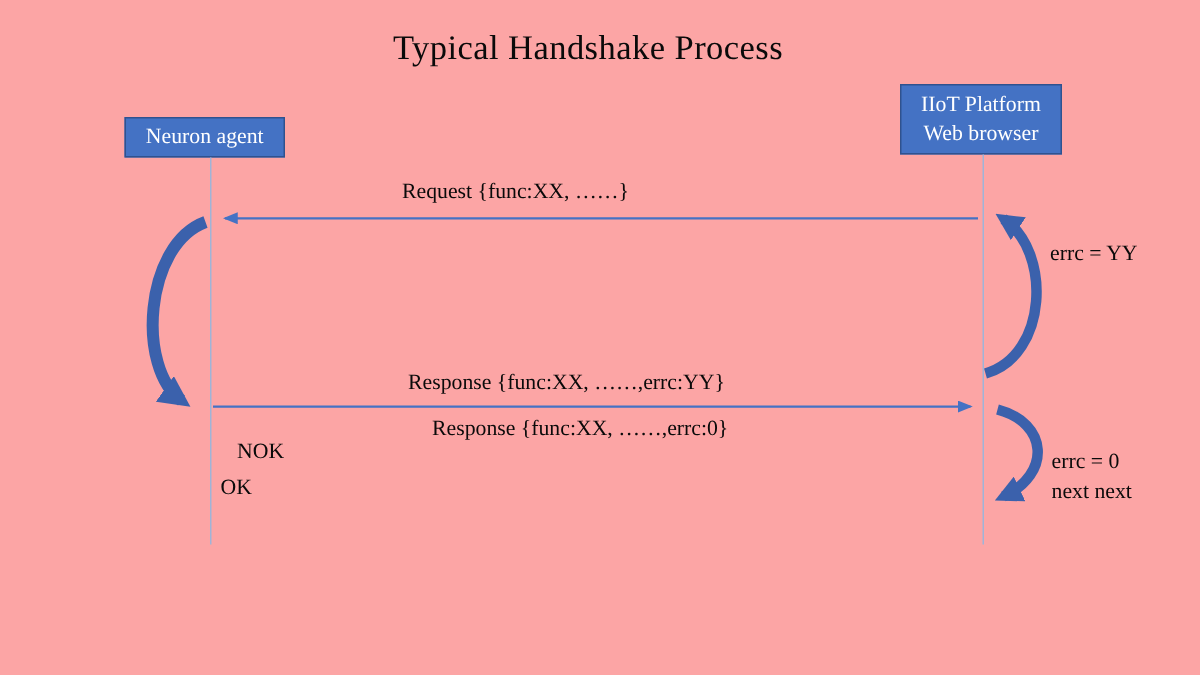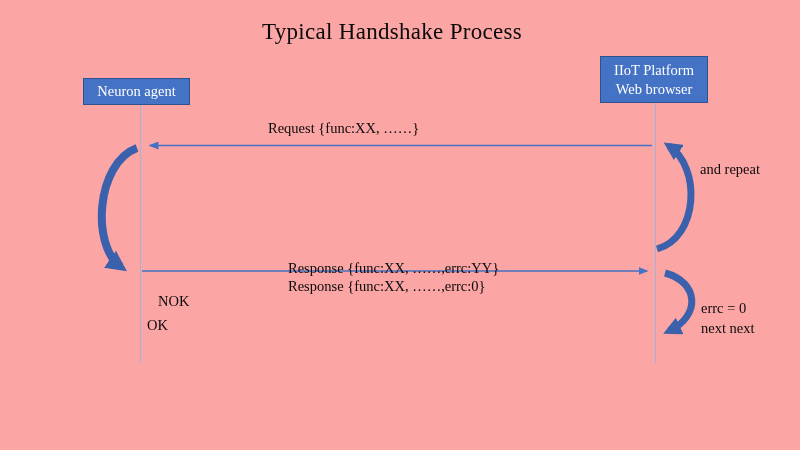--- a/index.html
+++ b/index.html
@@ -50,21 +50,21 @@
   #lifeline-left  { left: 140px; top: 105px; height: 258px; }
   #lifeline-right { left: 654.5px; top: 103px; height: 260px; }
 
   .msg-label {
     font-size: 14.5px;
     white-space: nowrap;
     color: #0a0a0a;
   }
   #request-label      { left: 268px; top: 120px; }
   #nok-label          { left: 158px; top: 247px; margin-top: 46px; }
-  #response-nok-label { left: 288px; top: 247px; margin-top: 13px; }
+  #response-nok-label { left: 272px; top: 247px; }
   #ok-label           { left: 147px; top: 278px; margin-top: 39px; }
   #response-ok-label  { left: 288px; top: 278px; }
 
   .annotation {
     font-size: 14.5px;
     line-height: 19.5px;
     white-space: nowrap;
     color: #0a0a0a;
   }
   #retry-annotation { left: 700px; top: 160px; }
@@ -120,21 +120,21 @@
 
   <div id="nok-label" class="abs msg-label">NOK</div>
 
   <div id="response-nok-label" class="abs msg-label">Response {func:XX, ……,errc:YY}</div>
 
   <div id="ok-label" class="abs msg-label">OK</div>
 
   <div id="response-ok-label" class="abs msg-label">Response {func:XX, ……,errc:0}</div>
 
   <div id="retry-annotation" class="abs annotation">
-    <div>and repeat</div>
+    <div>errc = YY</div>
   </div>
 
   <div id="next-annotation" class="abs annotation">
     <div>errc = 0</div>
     <div>next next</div>
   </div>
 
 </div>
 
 </body></html>

